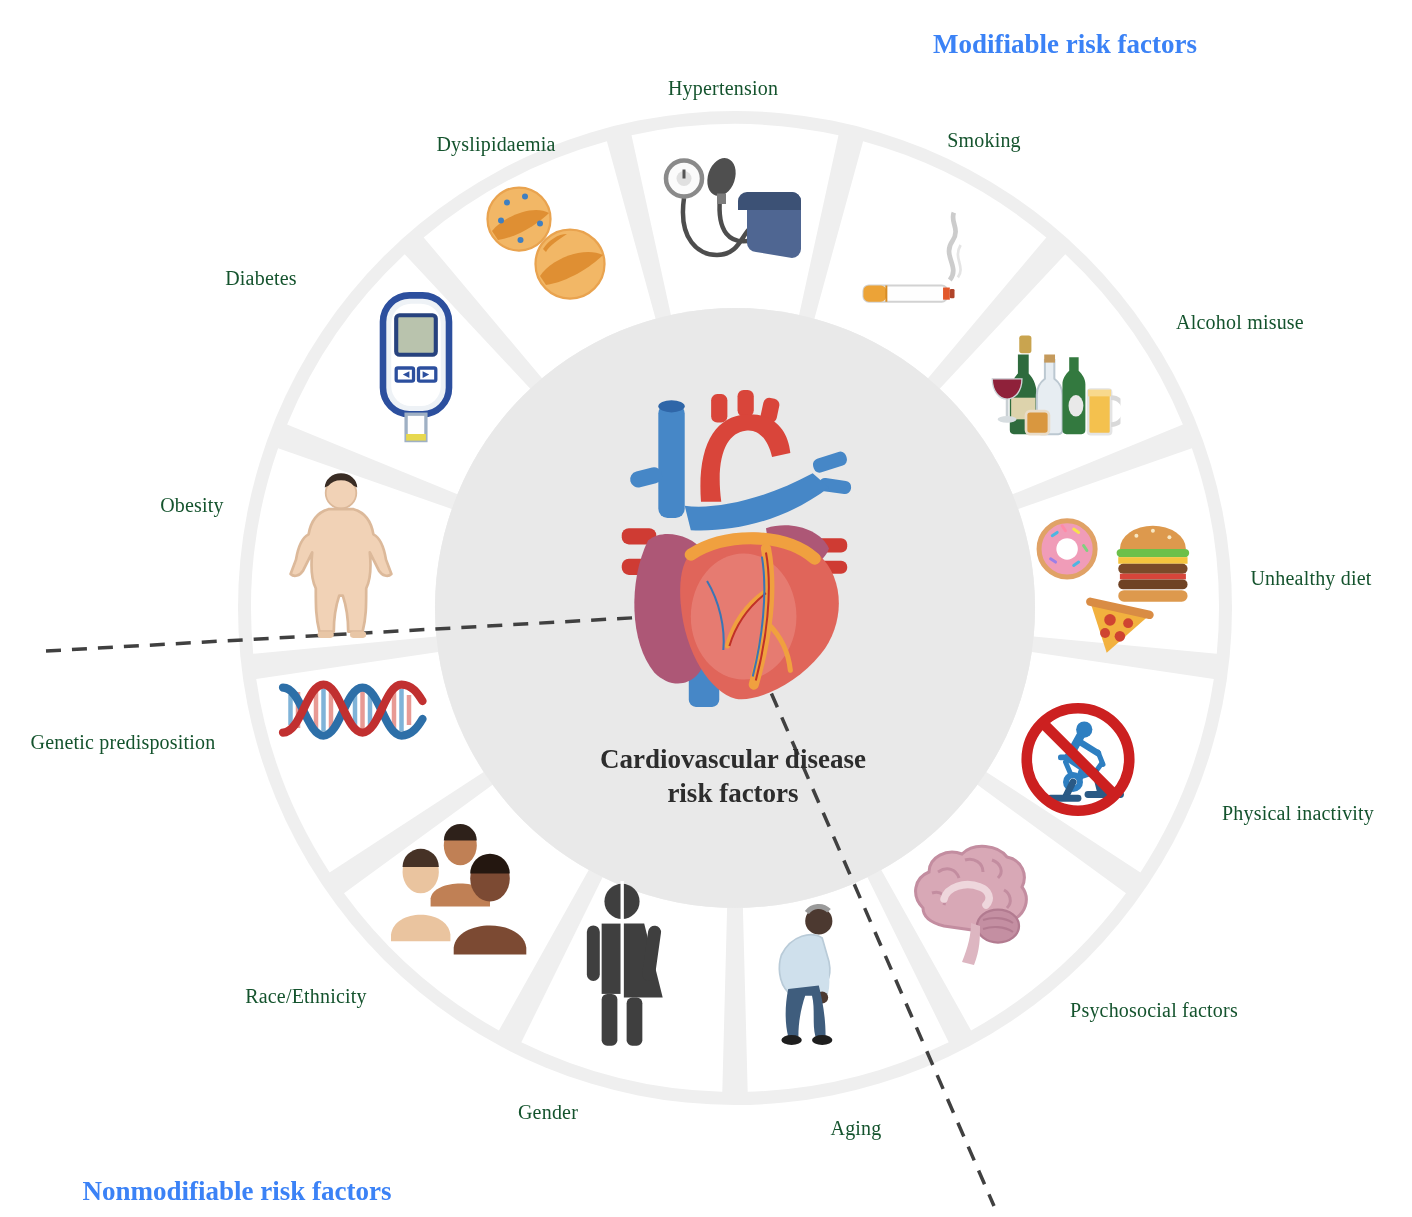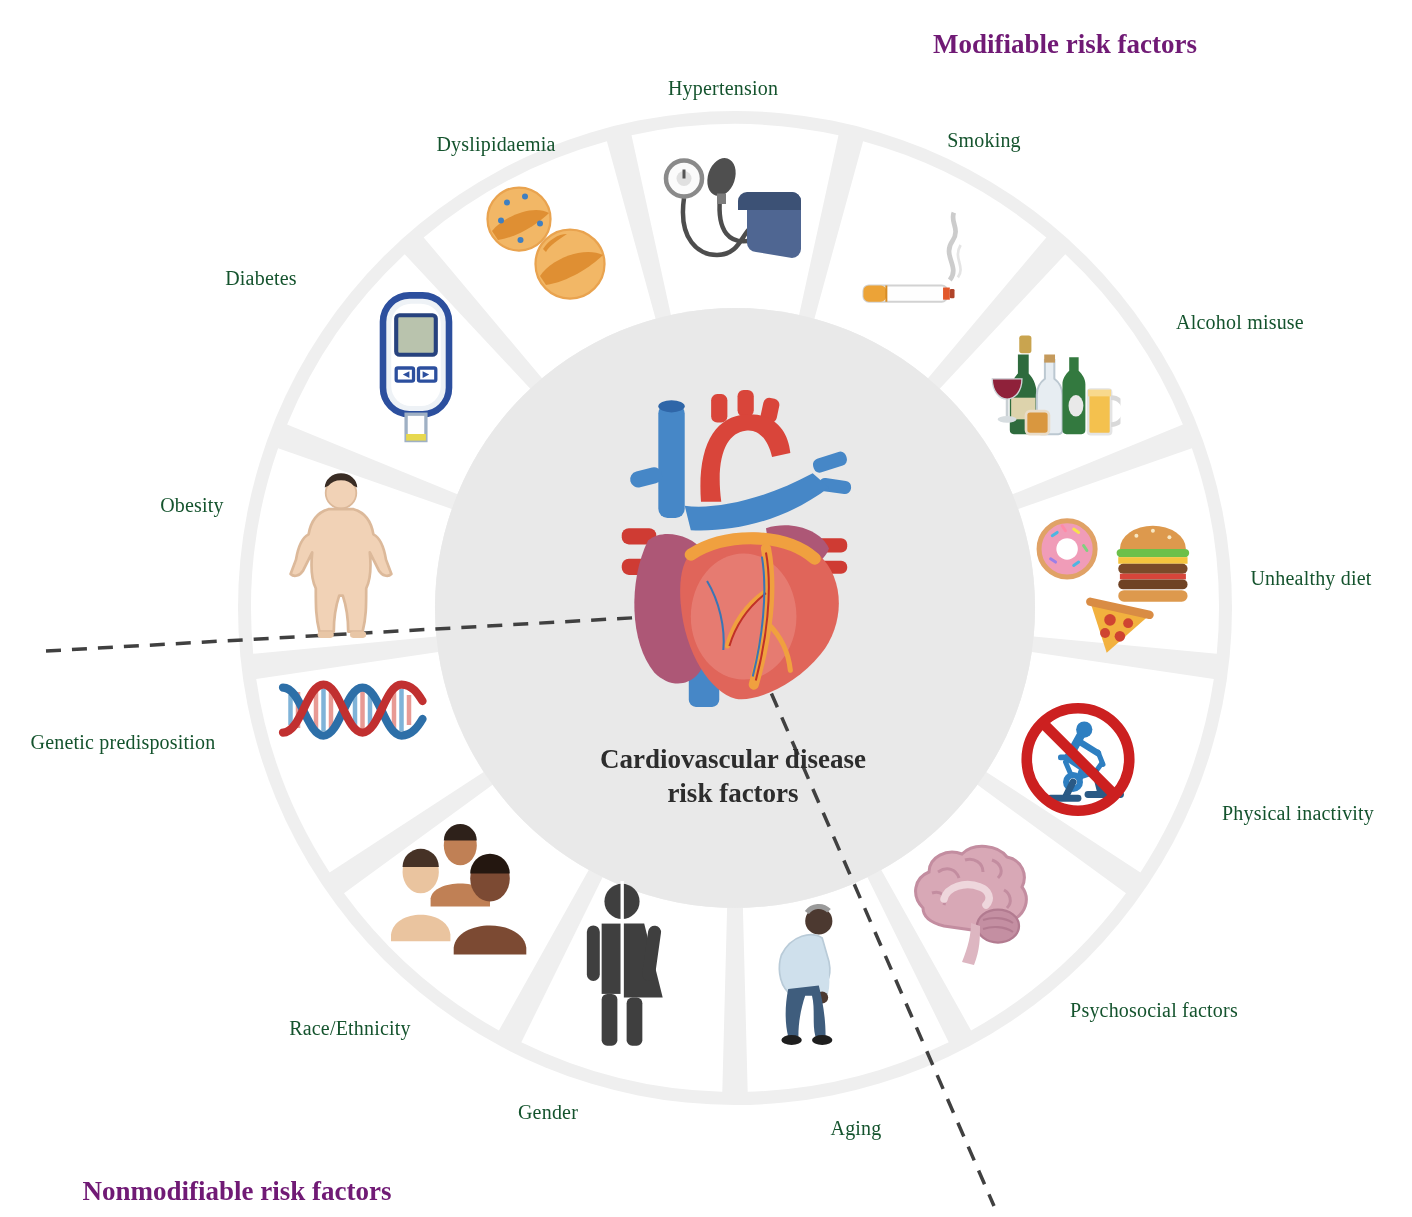--- a/index.html
+++ b/index.html
@@ -3,21 +3,21 @@
 <meta charset="utf-8">
 <style>
   html,body{margin:0;padding:0;background:#fff;}
   #stage{position:relative;width:1412px;height:1217px;background:#ffffff;overflow:hidden;
          font-family:"Liberation Serif",serif;}
   #wheel-svg{position:absolute;left:0;top:0;}
   #labels-layer{position:absolute;left:0;top:0;width:100%;height:100%;pointer-events:none;}
   .factor-label{position:absolute;transform:translate(-50%,-50%);white-space:nowrap;
          font-size:20px;color:#14532d;letter-spacing:.2px;}
   .title{position:absolute;transform:translate(-50%,-50%);white-space:nowrap;
-         font-size:27px;font-weight:bold;color:#701a75;}
+         font-size:27px;font-weight:bold;color:#3b82f6;}
   #center-label{position:absolute;transform:translate(-50%,-50%);text-align:center;
          font-size:27px;font-weight:bold;color:#2d2d2d;line-height:1.25;}
 </style>
 </head>
 <body>
 
 <div id="stage">
 
   <svg id="wheel-svg" width="1412" height="1217" viewBox="0 0 1412 1217" xmlns="http://www.w3.org/2000/svg">
     <defs>
@@ -310,19 +310,19 @@
       <div>risk factors</div>
     </div>
   <div class="factor-label" style="left: 723px; top: 88px;">Hypertension</div>
       <div class="factor-label" style="left: 984px; top: 140px;">Smoking</div>
       <div class="factor-label" style="left: 1240px; top: 322px;">Alcohol misuse</div>
       <div class="factor-label" style="left: 1311px; top: 578px;">Unhealthy diet</div>
       <div class="factor-label" style="left: 1298px; top: 813px;">Physical inactivity</div>
       <div class="factor-label" style="left: 1154px; top: 1010px;">Psychosocial factors</div>
       <div class="factor-label" style="left: 815px; top: 1128px; margin-left: 41px;">Aging</div>
       <div class="factor-label" style="left: 548px; top: 1112px;">Gender</div>
-      <div class="factor-label" style="left: 306px; top: 1028px; margin-left: 44px;">Race/Ethnicity</div>
+      <div class="factor-label" style="left: 306px; top: 996px;">Race/Ethnicity</div>
       <div class="factor-label" style="left: 123px; top: 742px;">Genetic predisposition</div>
       <div class="factor-label" style="left: 192px; top: 505px;">Obesity</div>
       <div class="factor-label" style="left: 261px; top: 278px;">Diabetes</div>
       <div class="factor-label" style="left: 496px; top: 120px; margin-top: 24px;">Dyslipidaemia</div>
     </div>
 </div>
 
 </body></html>

